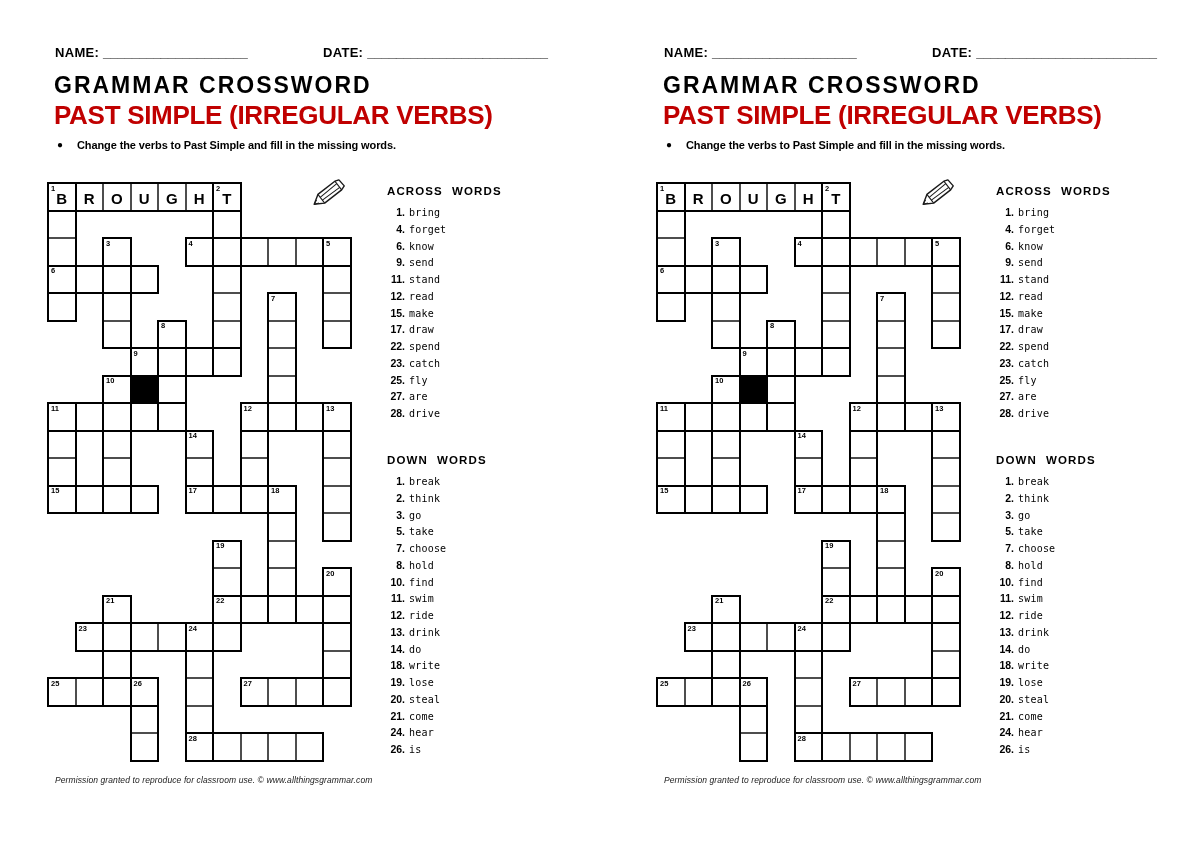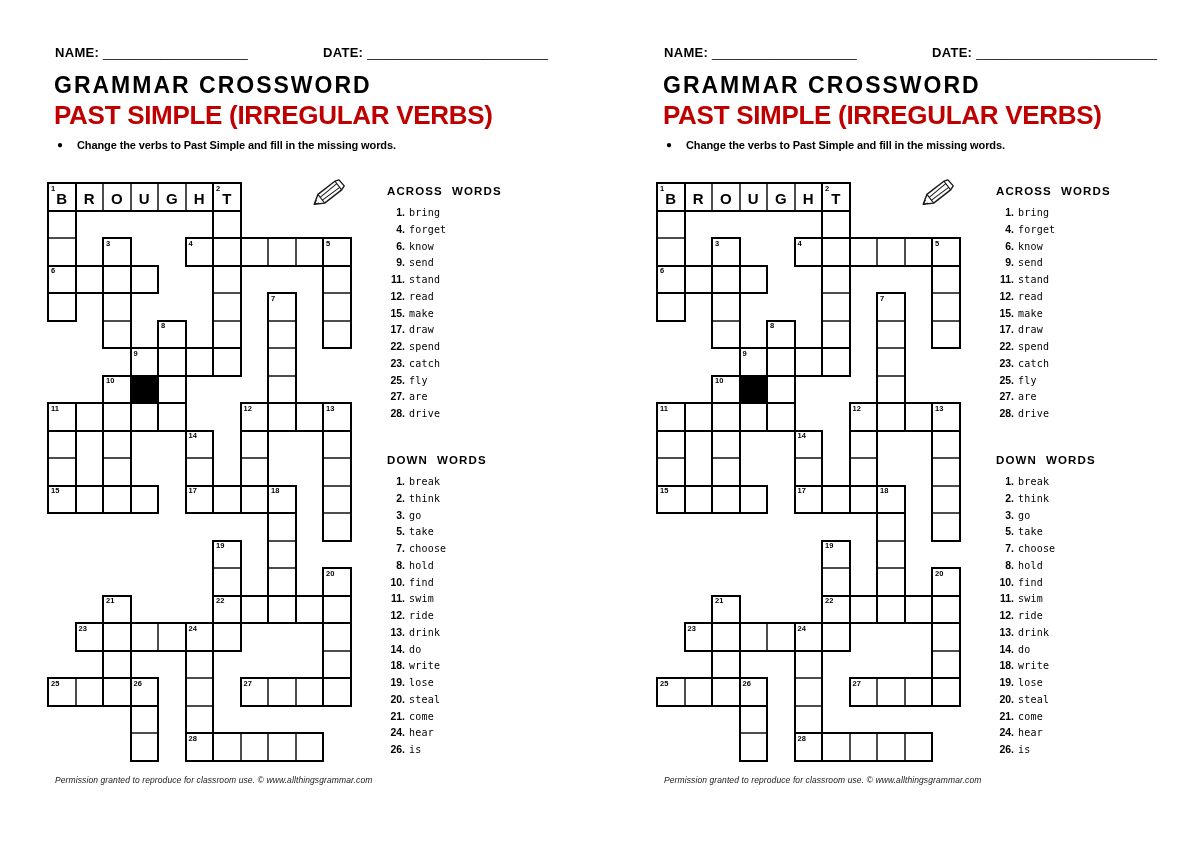--- a/index.html
+++ b/index.html
@@ -4,21 +4,21 @@
 <style>
   * { margin:0; padding:0; box-sizing:content-box; }
   html,body { width:1200px; height:849px; background:#fff; overflow:hidden;
               font-family:"Liberation Sans", sans-serif; color:#000; }
   .page { position:relative; width:1200px; height:849px; background:#fff; }
   .half { position:absolute; top:0; width:600px; height:849px; }
 
   
   .nameline { position:absolute; top:45px; left:55px; font-size:13px; font-weight:bold; letter-spacing:0.3px; white-space:nowrap; }
   .dategrp  { position:absolute; top:45px; left:323px; font-size:13px; font-weight:bold; letter-spacing:0.3px; white-space:nowrap; }
-  .uline { font-weight:normal; letter-spacing:0; }
+  .uline { font-weight:bold; letter-spacing:0; }
   .wtitle { position:absolute; top:72px; left:54px; font-size:23px; font-weight:bold; letter-spacing:2px; white-space:nowrap; }
   .wsub   { position:absolute; top:100px; left:54px; font-size:26px; font-weight:bold; letter-spacing:-0.3px; white-space:nowrap; }
   .instr  { position:absolute; top:139px; left:57px; font-size:11px; font-weight:bold; letter-spacing:-0.1px; white-space:nowrap; }
   .instr .bullet { display:inline-block; font-size:10px; vertical-align:1px; margin-right:14px; }
 
   
   .cw { position:absolute; left:48px; top:183px; }
   .cwc { position:absolute; width:27.5px; height:27.5px; border:1px solid #4d4d4d;
          box-sizing:border-box; background:#fff; }
   .cwc.black { background:#000; }

